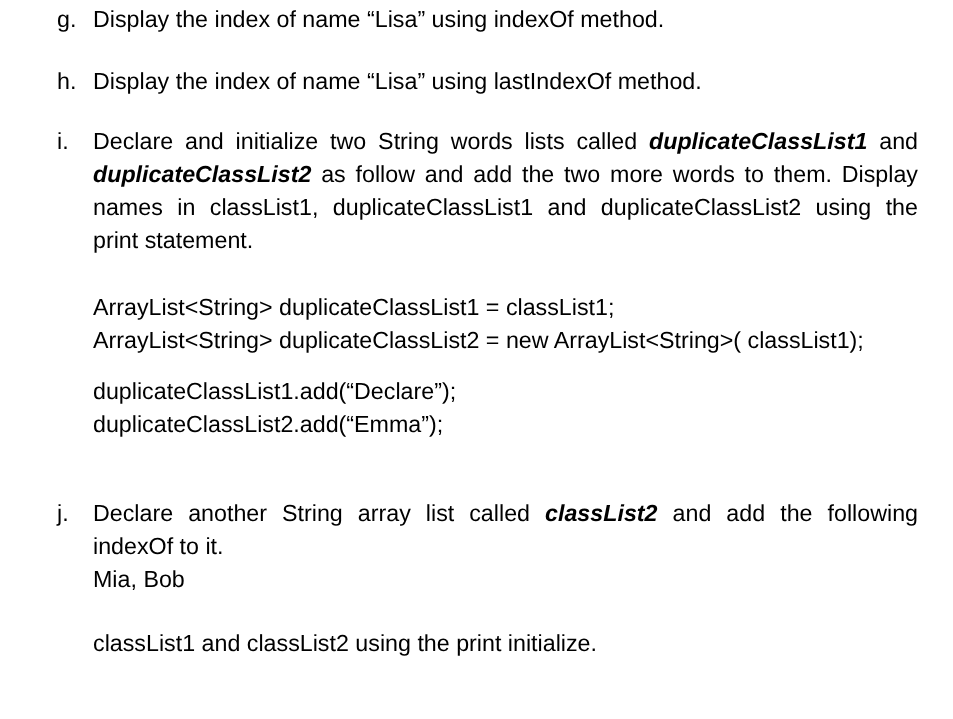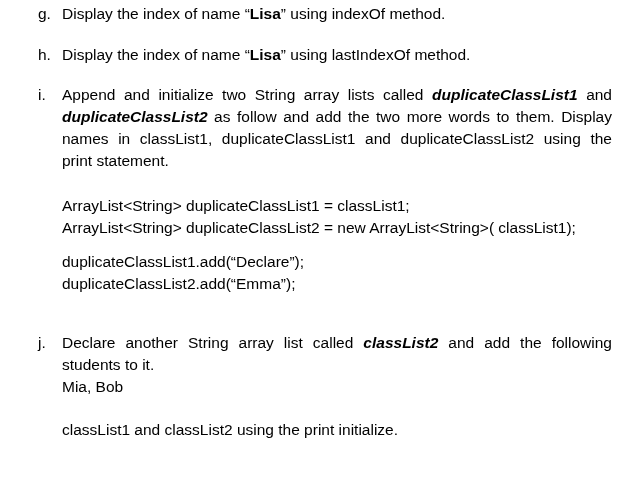--- a/index.html
+++ b/index.html
@@ -39,21 +39,21 @@
     margin-left: 24px;
   }
   .line {
     white-space: normal;
   }
   .line.stretch {
     text-align: justify;
     text-align-last: justify;
   }
   .seg-n { font-weight: normal; font-style: normal; }
-  .seg-b { font-weight: bold;   font-style: normal; }
+  .seg-b { font-weight: normal;   font-style: normal; }
   .seg-bi { font-weight: bold;  font-style: italic; }
   
   .gap-after-g  { margin-bottom: 19px; }
   .gap-after-h  { margin-bottom: 18px; }
   .gap-after-i  { margin-bottom: 23px; }
   .gap-after-c1 { margin-bottom: 12px; }
   .gap-after-c2 { margin-bottom: 37px; }
   .gap-after-j  { margin-bottom: 21px; }
 </style>
 </head>
@@ -71,42 +71,42 @@
   <div class="block gap-after-h">
     <div class="label">h.</div>
     <div class="content">
         <div class="line"><span class="seg-n">Display the index of name “</span><span class="seg-b">Lisa</span><span class="seg-n">” using lastIndexOf method.</span></div>
       </div>
   </div>
 
   <div class="block gap-after-i">
     <div class="label">i.</div>
     <div class="content">
-        <div class="line stretch"><span class="seg-n">Append and initialize two String array lists called </span><span class="seg-bi">duplicateClassList1</span><span class="seg-n"> and</span></div>
+        <div class="line stretch"><span class="seg-n">Declare and initialize two String words lists called </span><span class="seg-bi">duplicateClassList1</span><span class="seg-n"> and</span></div>
         <div class="line stretch"><span class="seg-bi">duplicateClassList2</span><span class="seg-n"> as follow and add the two more words to them. Display</span></div>
         <div class="line stretch"><span class="seg-n">names in classList1, duplicateClassList1 and duplicateClassList2 using the</span></div>
         <div class="line"><span class="seg-n">print statement.</span></div>
       </div>
   </div>
 
   <div class="indented content gap-after-c1">
       <div class="line"><span class="seg-n">ArrayList&lt;String&gt; duplicateClassList1 = classList1;</span></div>
       <div class="line"><span class="seg-n">ArrayList&lt;String&gt; duplicateClassList2 = new ArrayList&lt;String&gt;( classList1);</span></div>
     </div>
 
   <div class="indented content gap-after-c2">
       <div class="line"><span class="seg-n">duplicateClassList1.add(“Declare”);</span></div>
       <div class="line"><span class="seg-n">duplicateClassList2.add(“Emma”);</span></div>
     </div>
 
   <div class="block gap-after-j">
     <div class="label">j.</div>
     <div class="content">
         <div class="line stretch"><span class="seg-n">Declare another String array list called </span><span class="seg-bi">classList2</span><span class="seg-n"> and add the following</span></div>
-        <div class="line"><span class="seg-n">students to it.</span></div>
+        <div class="line"><span class="seg-n">indexOf to it.</span></div>
         <div class="line"><span class="seg-n">Mia, Bob</span></div>
       </div>
   </div>
 
   <div class="indented content">
       <div class="line"><span class="seg-n">classList1 and classList2 using the print initialize.</span></div>
     </div>
 
 </div>
 

